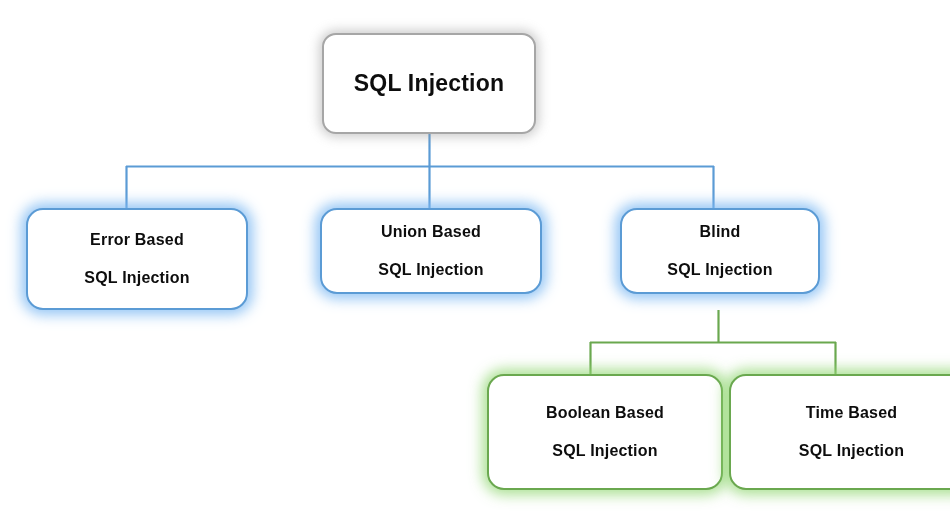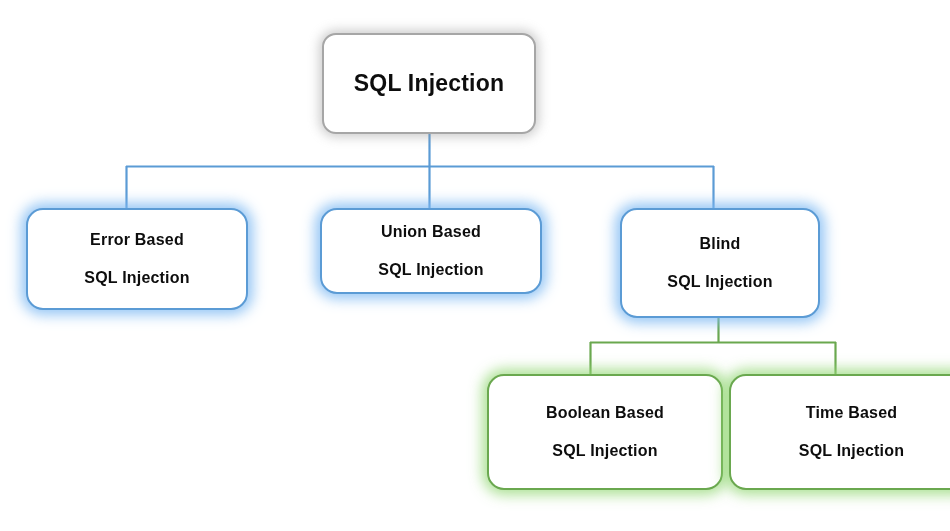--- a/index.html
+++ b/index.html
@@ -103,21 +103,21 @@
   <div class="node node--blue" style="left:26px; top:208px; width:222px; height:102px;">
     <div class="node-line">Error Based</div>
     <div class="node-line">SQL Injection</div>
   </div>
 
   <div class="node node--blue" style="left:320px; top:208px; width:222px; height:86px;">
     <div class="node-line">Union Based</div>
     <div class="node-line">SQL Injection</div>
   </div>
 
-  <div class="node node--blue" style="left:620px; top:208px; width:200px; height:110px;">
+  <div class="node node--blue" style="left:620px; top:208px; width:200px; height:86px;">
     <div class="node-line">Blind</div>
     <div class="node-line">SQL Injection</div>
   </div>
 
   <div class="node node--green" style="left:487px; top:374px; width:236px; height:116px;">
     <div class="node-line">Boolean Based</div>
     <div class="node-line">SQL Injection</div>
   </div>
 
   <div class="node node--green" style="left:729px; top:374px; width:245px; height:116px;">

